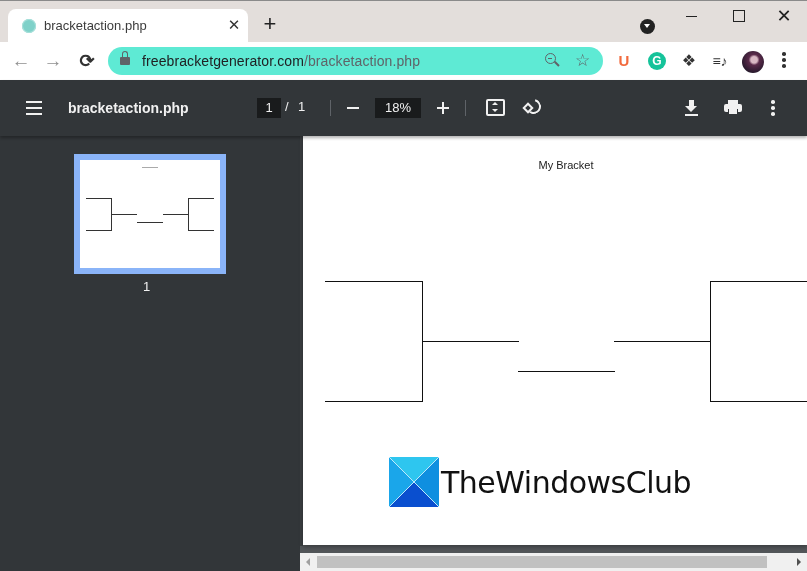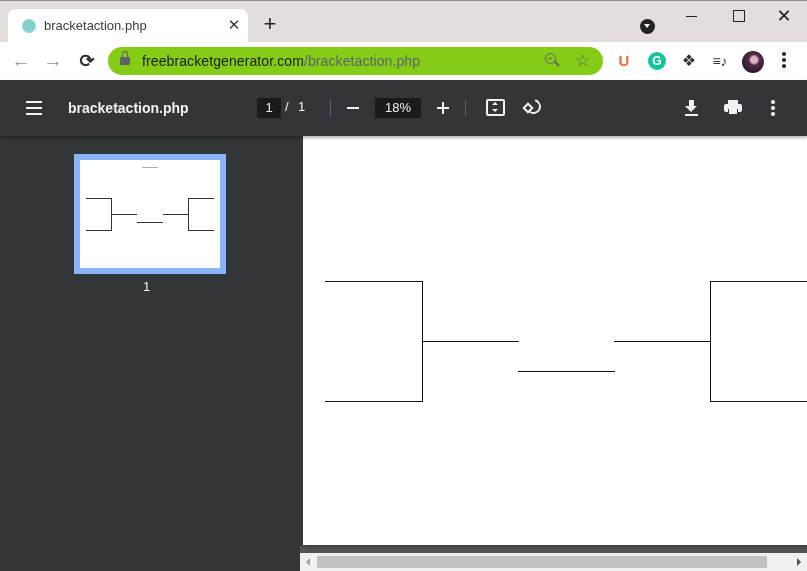--- a/index.html
+++ b/index.html
@@ -20,21 +20,21 @@
   .win-max { left: 723px; }
   .win-max::after { content: ""; position: absolute; left: 10px; top: 5px; width: 10px; height: 10px; border: 1px solid #222; }
   .win-close { left: 769px; font-size: 18px; line-height: 22px; }
 
   
   .toolbar { position: absolute; left: 0; top: 42px; width: 807px; height: 38px; background: #ffffff; }
   .navbtn { position: absolute; top: 8px; width: 22px; height: 22px; font-size: 19px; line-height: 22px; text-align: center; color: #8f8f8f; }
   .nav-back { left: 10px; }
   .nav-fwd { left: 42px; }
   .nav-reload { left: 76px; color: #333; font-weight: bold; font-size: 18px; }
-  .omnibox { position: absolute; left: 108px; top: 5px; width: 495px; height: 28px; background: #84cc16; border-radius: 14px; }
+  .omnibox { position: absolute; left: 108px; top: 5px; width: 495px; height: 28px; background: #5eead4; border-radius: 14px; }
   .lock { position: absolute; left: 12px; top: 8px; width: 10px; height: 10px; }
   .lock .shackle { position: absolute; left: 2px; top: -4px; width: 6px; height: 7px; border: 1.6px solid #5f6368; border-bottom: none; border-radius: 3px 3px 0 0; }
   .lock .body { position: absolute; left: 0; top: 2px; width: 10px; height: 8px; background: #5f6368; border-radius: 1px; }
   .url { position: absolute; left: 34px; top: 6px; font-size: 14px; color: #202124; letter-spacing: 0.1px; }
   .url .host { color: #202124; }
   .url .path { color: #5f6368; }
   .omni-zoom { position: absolute; left: 437px; top: 6px; width: 16px; height: 16px; }
   .omni-zoom .ring { position: absolute; left: 0; top: 0; width: 11px; height: 11px; border: 1.5px solid #5f6368; border-radius: 50%; }
   .omni-zoom .ring::after { content: ""; position: absolute; left: 2px; top: 3.5px; width: 4px; height: 1.5px; background: #5f6368; }
   .omni-zoom .handle { position: absolute; left: 9px; top: 10px; width: 6px; height: 1.6px; background: #5f6368; transform: rotate(45deg); }
@@ -203,33 +203,47 @@
       <div style="position:absolute;left:108px;top:38px;width:26px;height:1px;background:#333"></div>
       <div style="position:absolute;left:108px;top:70px;width:26px;height:1px;background:#333"></div>
     </div>
   </div>
   <div class="thumb-num">1</div>
 </div>
 
 <div class="viewer">
   <div class="viewer-edge"></div>
   <div class="page">
+    <div class="page-title">My Bracket</div>
 
     <div class="ln" style="left:22px;top:145px;width:97px;height:1px;"></div>
     <div class="ln" style="left:22px;top:265px;width:97px;height:1px;"></div>
     <div class="ln" style="left:119px;top:145px;width:1px;height:121px;"></div>
     <div class="ln" style="left:119px;top:205px;width:97px;height:1px;"></div>
 
     <div class="ln" style="left:215px;top:235px;width:97px;height:1px;"></div>
 
     <div class="ln" style="left:311px;top:205px;width:97px;height:1px;"></div>
     <div class="ln" style="left:407px;top:145px;width:1px;height:121px;"></div>
     <div class="ln" style="left:407px;top:145px;width:100px;height:1px;"></div>
     <div class="ln" style="left:407px;top:265px;width:100px;height:1px;"></div>
 
+    <div class="wm">
+      <div class="wm-logo">
+        <svg width="50" height="50" viewBox="0 0 50 50">
+          <polygon points="0,0 50,0 25,25" fill="#2ec6ef"></polygon>
+          <polygon points="0,0 25,25 0,50" fill="#1aa6ea"></polygon>
+          <polygon points="50,0 50,50 25,25" fill="#0f8fe0"></polygon>
+          <polygon points="0,50 25,25 50,50" fill="#0a4fcf"></polygon>
+          <line x1="0" y1="0" x2="50" y2="50" stroke="#bfe9fb" stroke-width="1"></line>
+          <line x1="50" y1="0" x2="0" y2="50" stroke="#bfe9fb" stroke-width="1"></line>
+        </svg>
+      </div>
+      <span class="wm-text">TheWindowsClub</span>
+    </div>
   </div>
 </div>
 
 <div class="hscroll">
   <div class="hscroll-left"></div>
   <div class="hscroll-thumb"></div>
   <div class="hscroll-right"></div>
 </div>
 
 </body></html>

